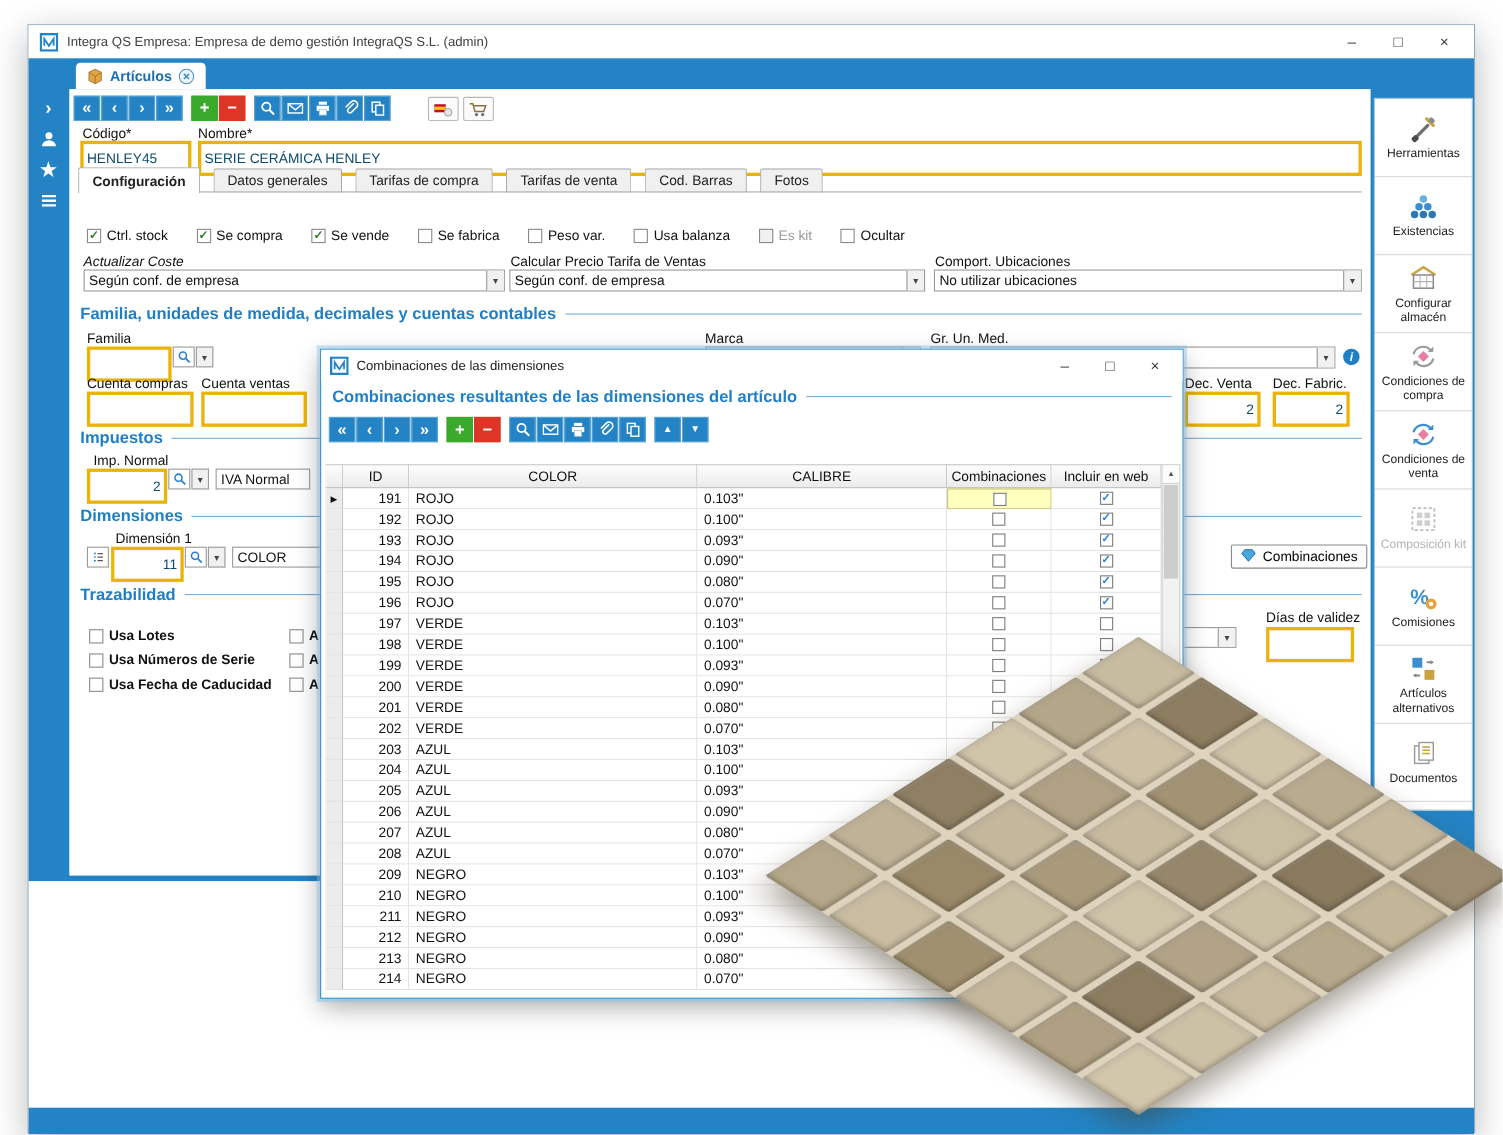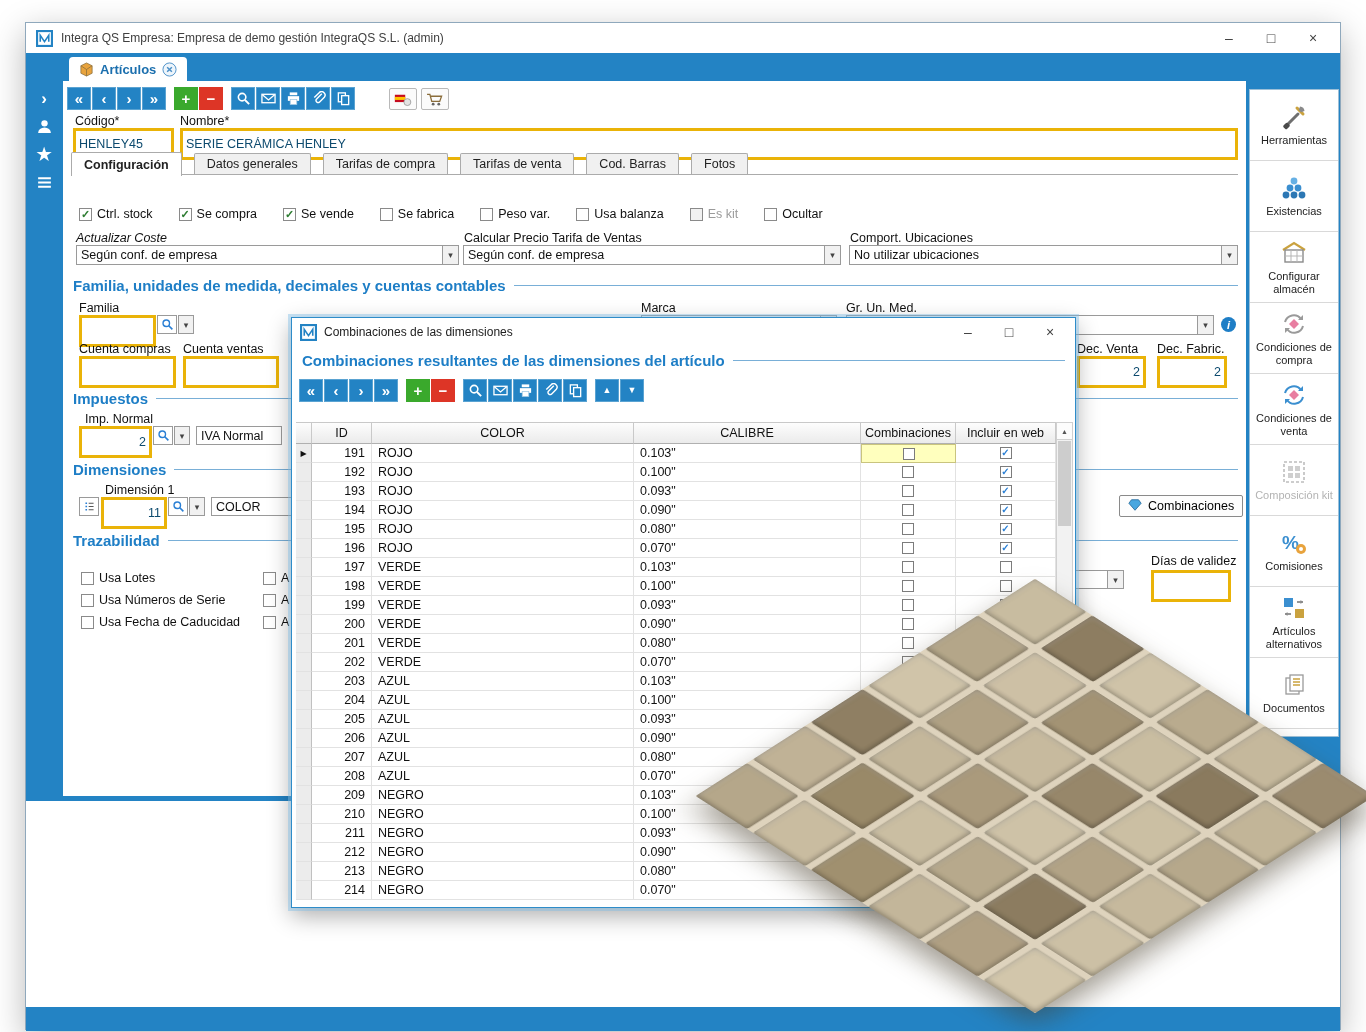--- a/index.html
+++ b/index.html
@@ -71,21 +71,21 @@
   .sec-title{position:absolute;display:flex;align-items:center;gap:8px;color:#1e7ec6;
              font-weight:bold;font-size:15px;white-space:nowrap;}
   .sec-title .rule{flex:1;border-top:1px solid #79afd7;height:0;}
 
   .cb{display:inline-flex;align-items:center;gap:5px;font-size:12.5px;color:#111;cursor:pointer;white-space:nowrap;}
   .cb .box{width:13px;height:13px;border:1px solid #8a8a8a;background:#fff;display:flex;align-items:center;
            justify-content:center;font-size:11px;font-weight:bold;color:#2e7d32;box-sizing:border-box;line-height:1;}
   .cb.disabled{color:#9b9b9b;}
   .cb.disabled .box{background:#f1f1f1;}
   #behavior-checks{display:flex;gap:26px;}
-  .traza-col{position:absolute;display:flex;flex-direction:column;gap:8px;}
+  .traza-col{position:absolute;display:flex;flex-direction:column;gap:8px;font-weight:bold;}
 
   
   #form-tabs{position:absolute;display:flex;align-items:flex-end;height:24px;}
   .ftab{border:1px solid #ababab;border-bottom:none;background:#f0f0f0;padding:3px 12px 4px;font-size:12.5px;
         margin-right:12px;cursor:pointer;border-radius:2px 2px 0 0;color:#222;position:relative;}
   .ftab.active{background:#fff;font-weight:bold;padding-top:5px;margin-bottom:-1px;z-index:2;}
   .tabs-line{border-top:1px solid #ababab;height:0;z-index:1;}
 
   .btn-combi{position:absolute;display:flex;align-items:center;gap:6px;border:1px solid #8a8a8a;background:#fdfdfd;
              border-radius:2px;font-size:12.5px;padding:0 8px;height:22px;cursor:pointer;box-sizing:border-box;}

